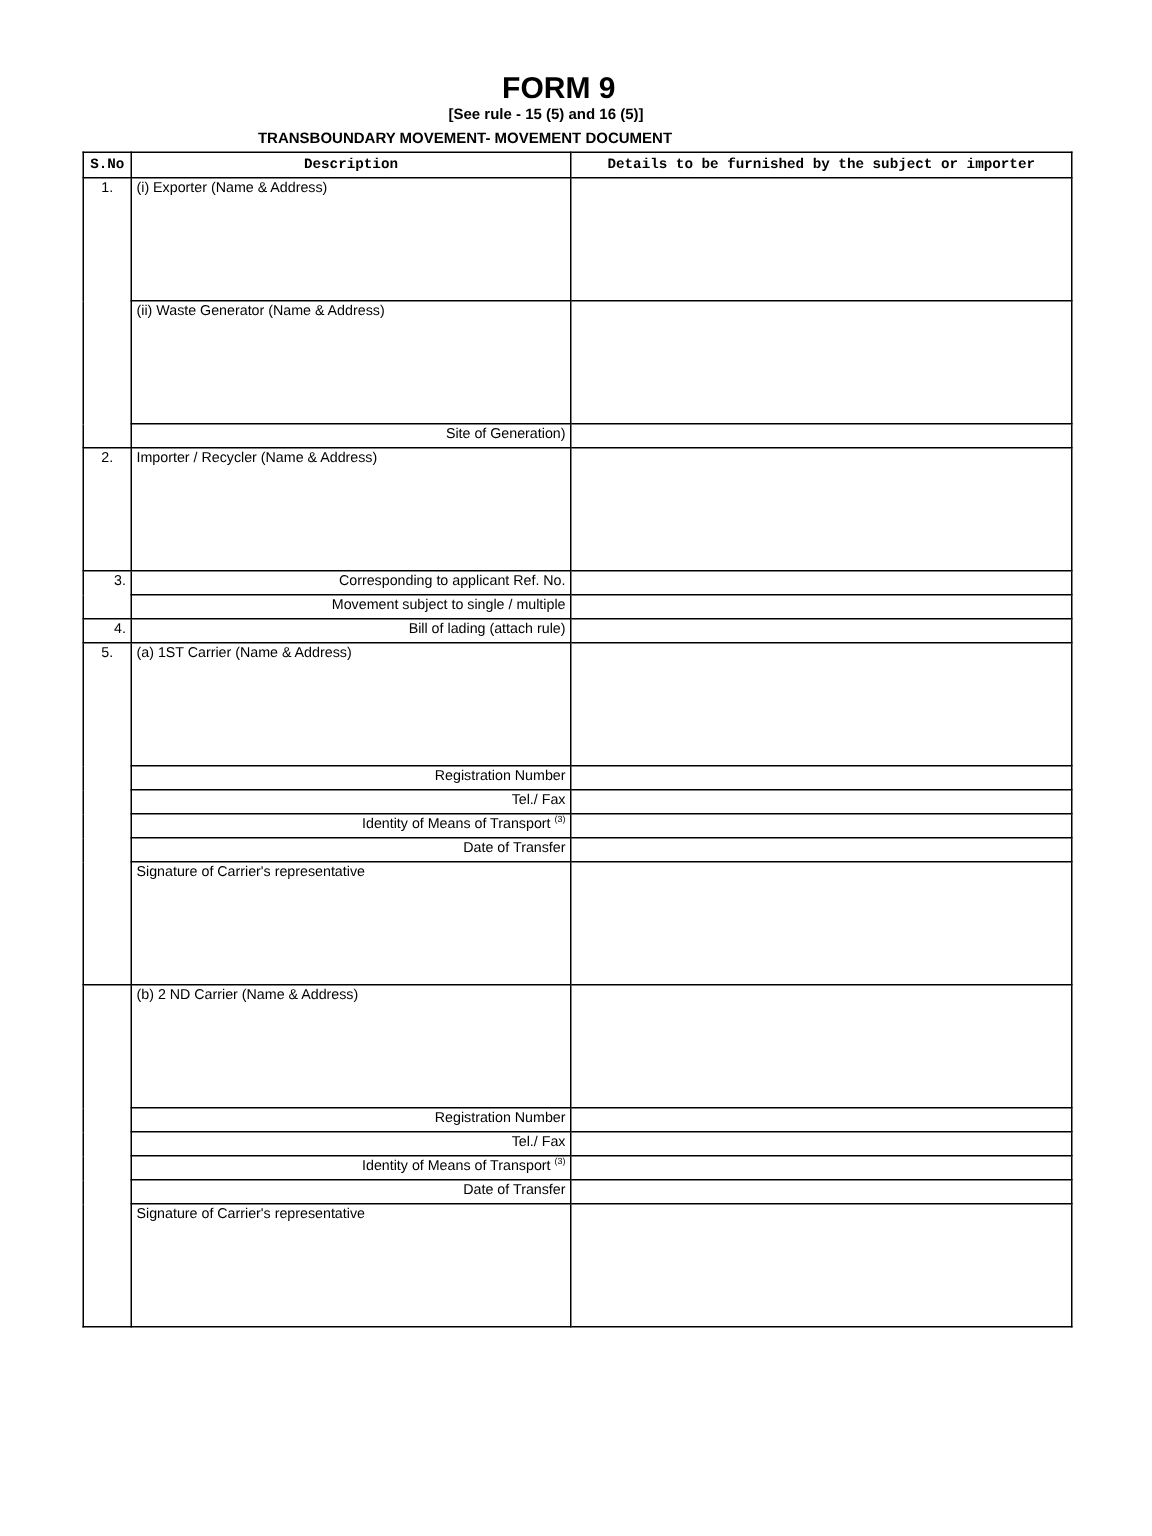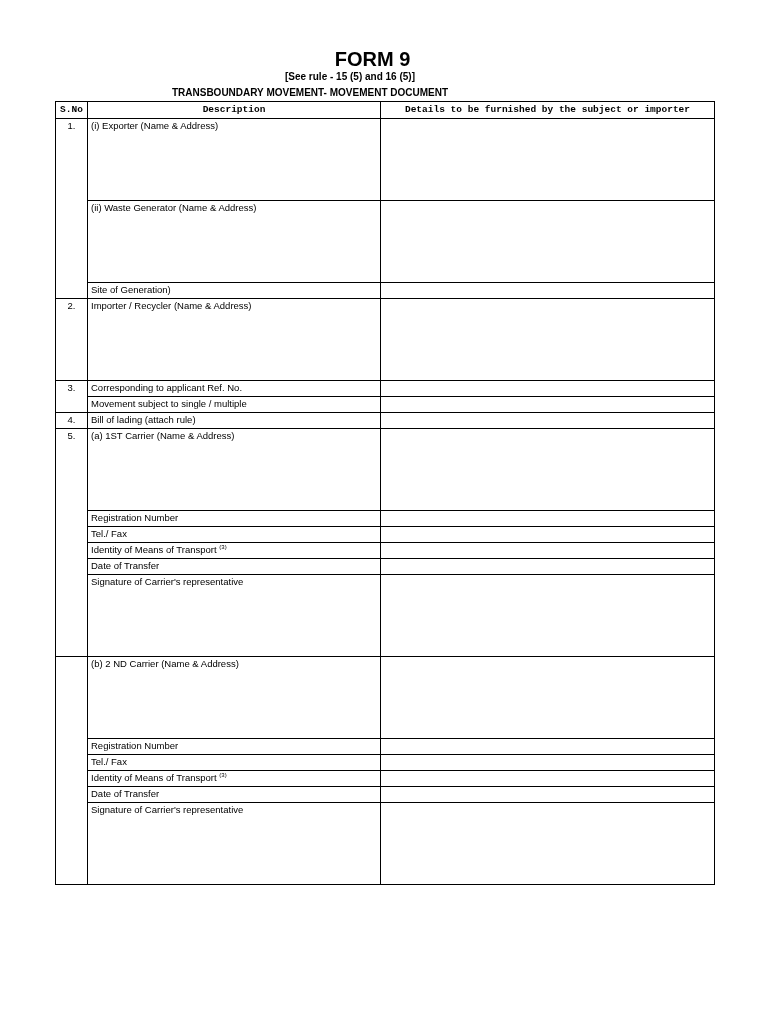--- a/index.html
+++ b/index.html
@@ -27,20 +27,21 @@
     }
     .subtitle {
       position: absolute;
       left: 0;
       width: 700px;
       top: 71px;
       text-align: center;
       font-weight: bold;
       font-size: 10px;
       line-height: 12px;
+      padding-left: 14px;
     }
     .doc-heading {
       position: absolute;
       left: 0;
       width: 620px;
       top: 87px;
       text-align: center;
       font-weight: bold;
       font-size: 10px;
       line-height: 12px;
@@ -66,21 +67,21 @@
       text-align: center;
       height: 16px;
       line-height: 16px;
       font-family: Liberation Mono, monospace;
     }
     col.c-sno { width: 32px; }
     col.c-desc { width: 293px; }
     col.c-det { width: 334px; }
     td.sno { text-align: center; }
     tr.h-big td { height: 81px; }
-    tr.h-small td { height: 15px; }
+    tr.h-small td { height: 15px; text-align: right; }
     .sup {
       font-size: 6px;
       vertical-align: super;
       line-height: 0;
     }
   </style>
 </head>
 <body>
 
 <div class="title">FORM 9</div>

